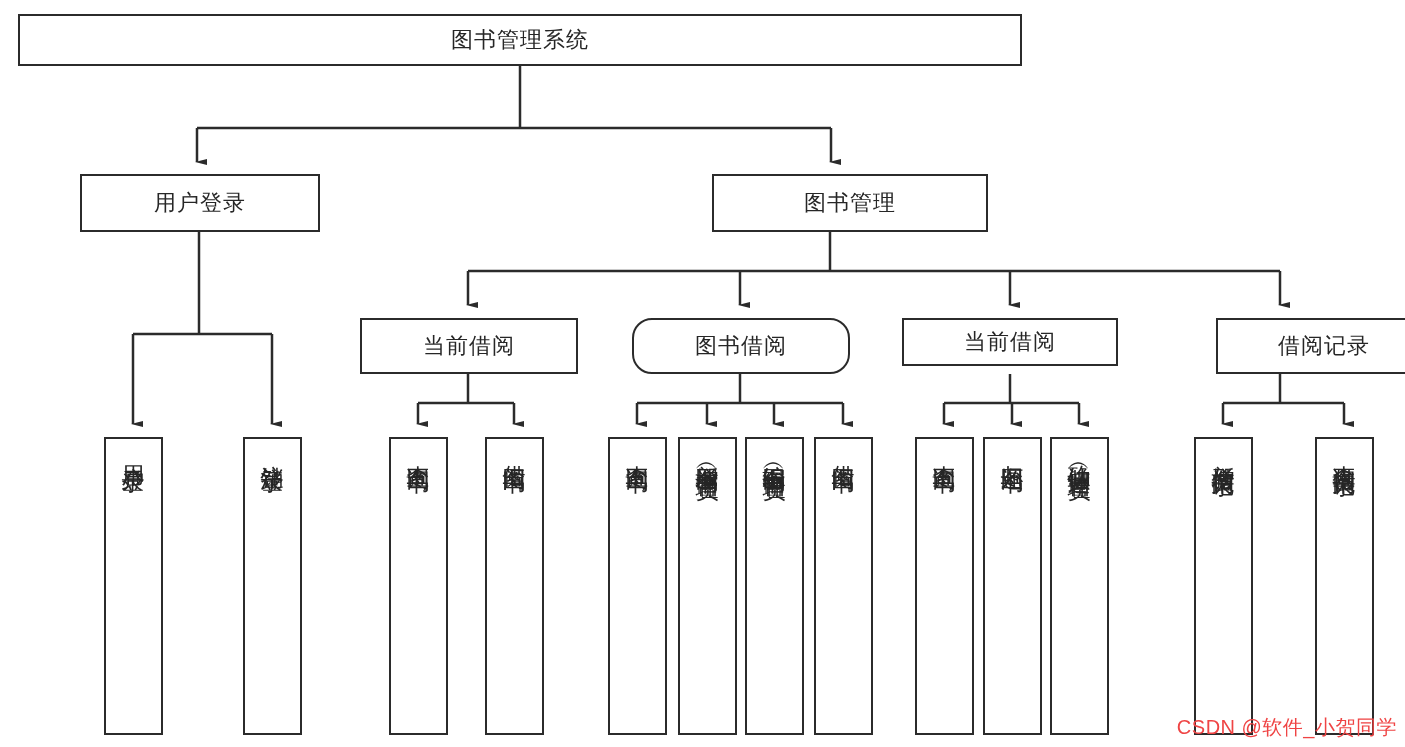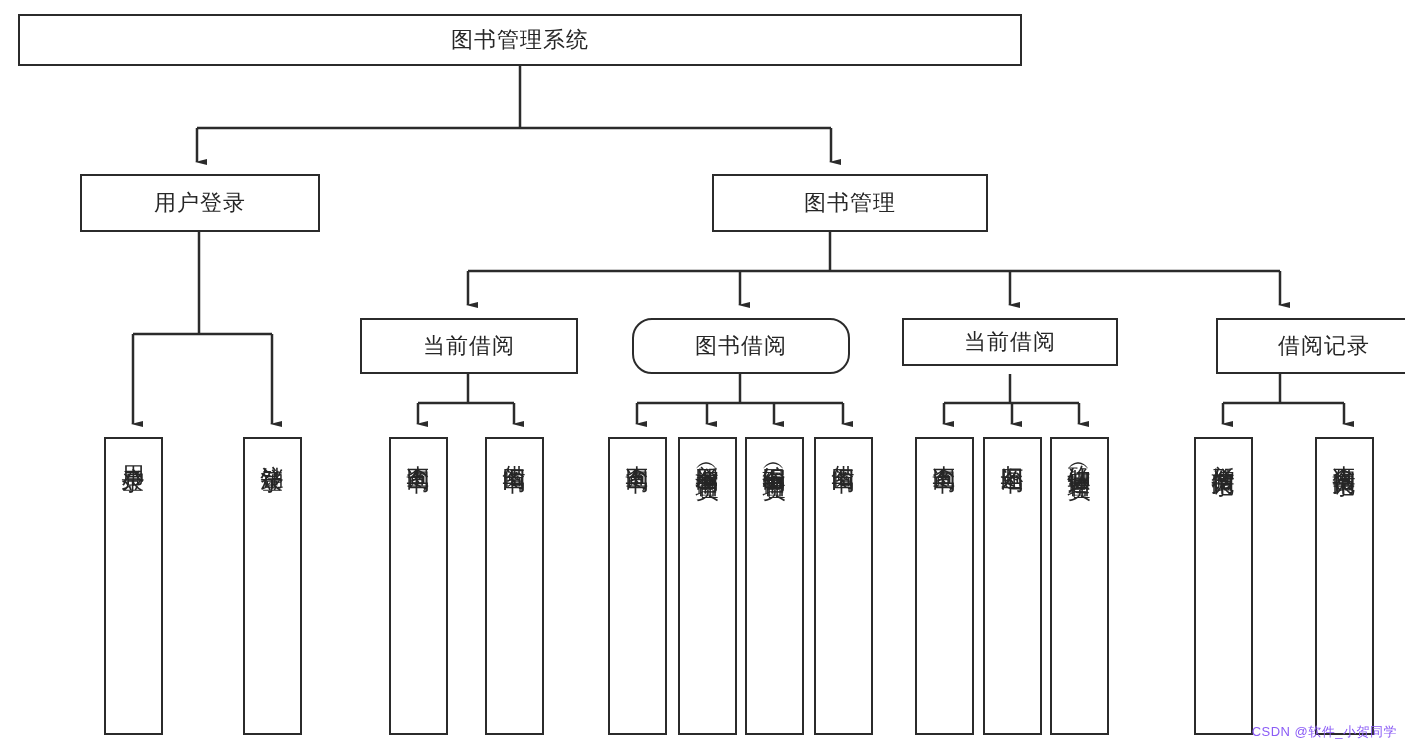--- a/index.html
+++ b/index.html
@@ -58,22 +58,22 @@
     text-orientation: upright;
     font-size: 23px;
     line-height: 1.05;
     letter-spacing: 2px;
     white-space: nowrap;
   }
   .watermark {
     position: absolute;
     right: 8px;
     bottom: 6px;
-    font-size: 13px;
-    color: #8b5cf6;
+    font-size: 20px;
+    color: #ef4444;
     letter-spacing: 0.5px;
     z-index: 3;
     white-space: nowrap;
   }
 </style>
 </head>
 <body>
 
 <div id="canvas">
 

